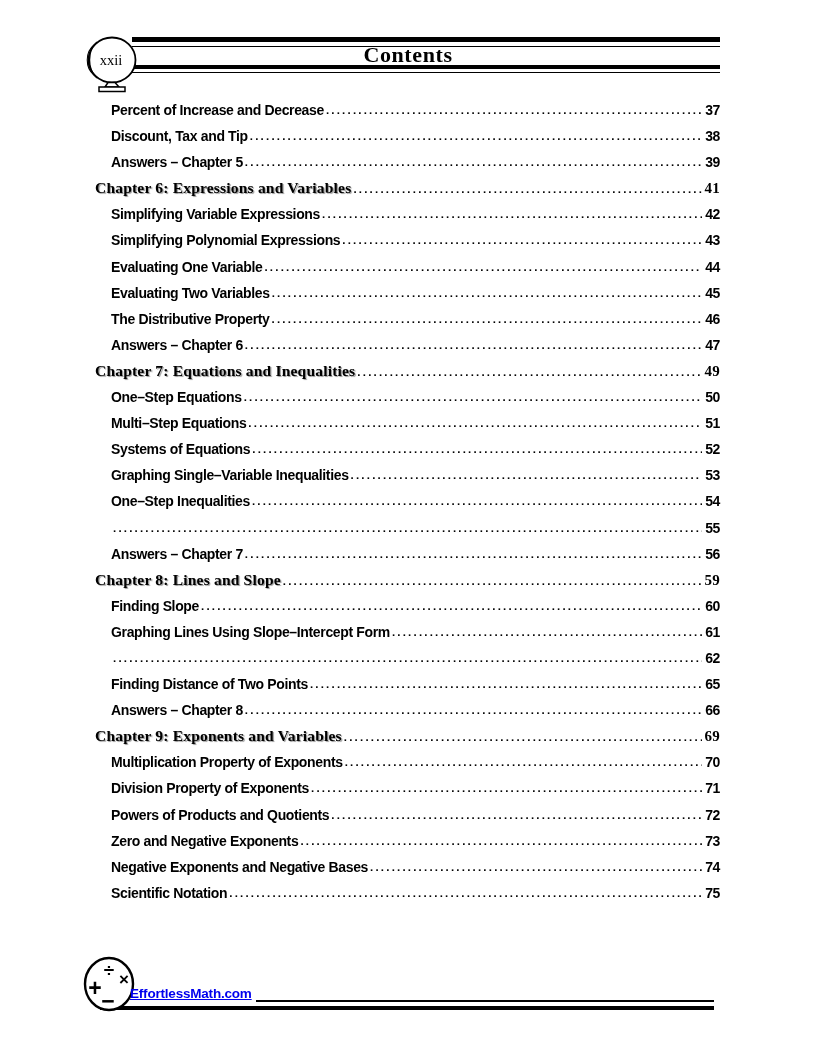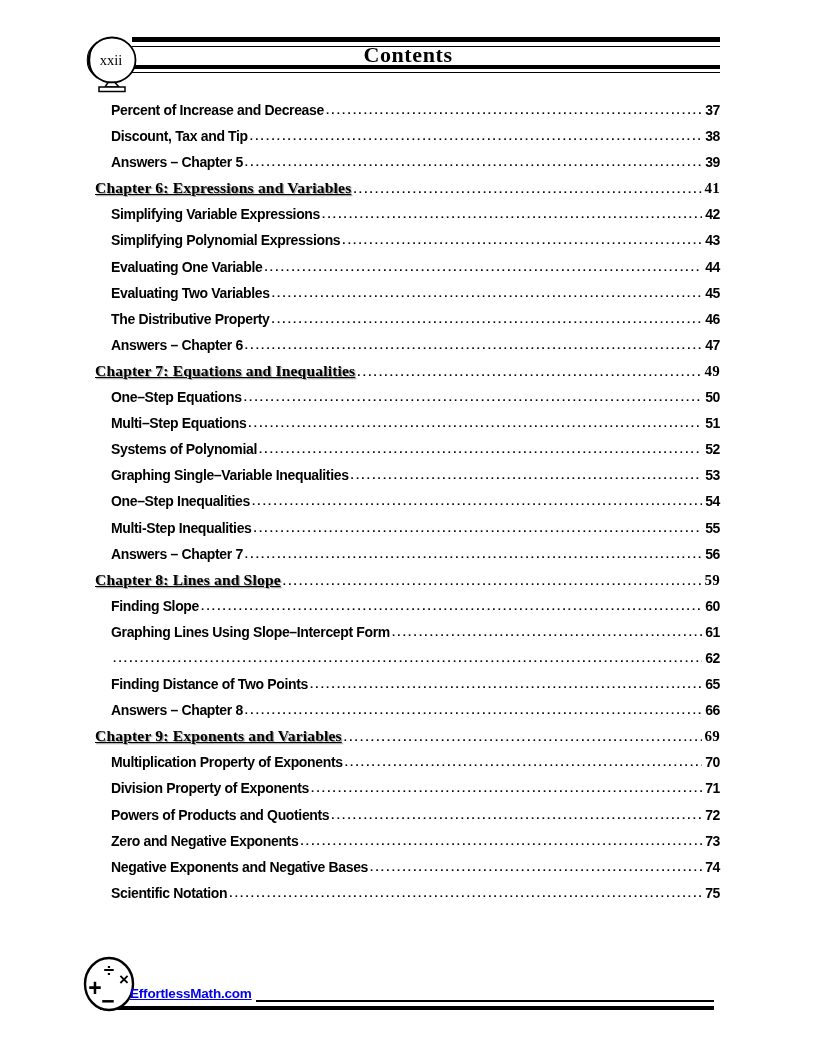--- a/index.html
+++ b/index.html
@@ -41,21 +41,21 @@
   .toc-row.sub{
     padding-left:16px;
     font-family:"Liberation Sans",sans-serif;font-weight:bold;font-size:14px;
     letter-spacing:-.35px;
     align-items:flex-end;
   }
   .toc-row.chapter{
     font-family:"Liberation Serif",serif;font-weight:bold;font-size:15.5px;
     letter-spacing:.2px;
   }
-  .toc-row.chapter .label{text-shadow:1.2px 1.2px .8px #9d9d9d;text-decoration:underline;}
+  .toc-row.chapter .label{text-shadow:1.2px 1.2px .8px #9d9d9d;}
   .toc-row.chapter .pagenum{font-size:15px;}
   
   .frule-thick{position:absolute;left:100px;top:1005.5px;width:614px;height:4.5px;background:#000;}
   .frule-thin{position:absolute;left:256px;top:1000px;width:458px;height:1.5px;background:#000;}
   .math-logo{position:absolute;left:82px;top:956px;}
   .math-logo text{font-family:"Liberation Sans",sans-serif;font-weight:bold;fill:#000;}
   .footer-link{
     position:absolute;left:130px;top:986px;
     font-family:"Liberation Sans",sans-serif;font-weight:bold;font-size:13.5px;
     letter-spacing:-.2px;text-decoration:underline;cursor:pointer;
@@ -142,36 +142,35 @@
         <span class="label">One–Step Equations</span>
         <span class="leader"></span>
         <span class="pagenum">50</span>
       </div>
       <div class="toc-row sub">
         <span class="label">Multi–Step Equations</span>
         <span class="leader"></span>
         <span class="pagenum">51</span>
       </div>
       <div class="toc-row sub">
-        <span class="label">Systems of Polynomial</span>
+        <span class="label">Systems of Equations</span>
         <span class="leader"></span>
         <span class="pagenum">52</span>
       </div>
       <div class="toc-row sub">
         <span class="label">Graphing Single–Variable Inequalities</span>
         <span class="leader"></span>
         <span class="pagenum">53</span>
       </div>
       <div class="toc-row sub">
         <span class="label">One–Step Inequalities</span>
         <span class="leader"></span>
         <span class="pagenum">54</span>
       </div>
       <div class="toc-row sub">
-        <span class="label">Multi-Step Inequalities</span>
         <span class="leader"></span>
         <span class="pagenum">55</span>
       </div>
       <div class="toc-row sub">
         <span class="label">Answers – Chapter 7</span>
         <span class="leader"></span>
         <span class="pagenum">56</span>
       </div>
       <div class="toc-row chapter">
         <span class="label">Chapter 8: Lines and Slope</span>

